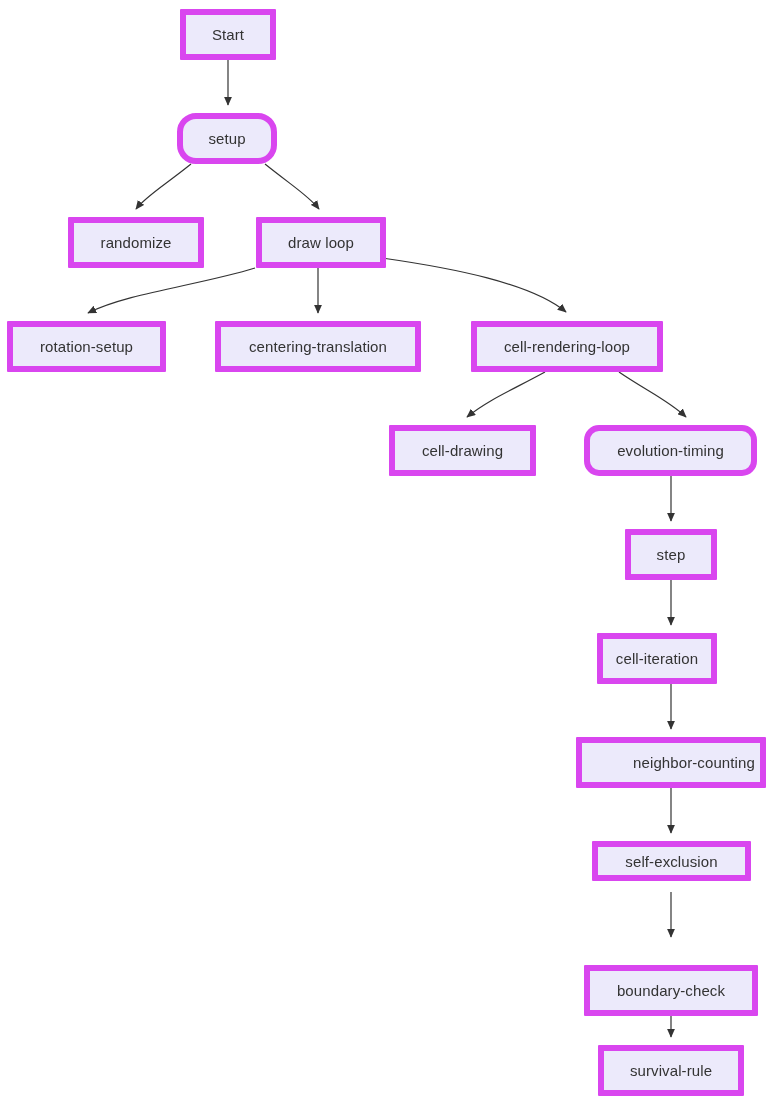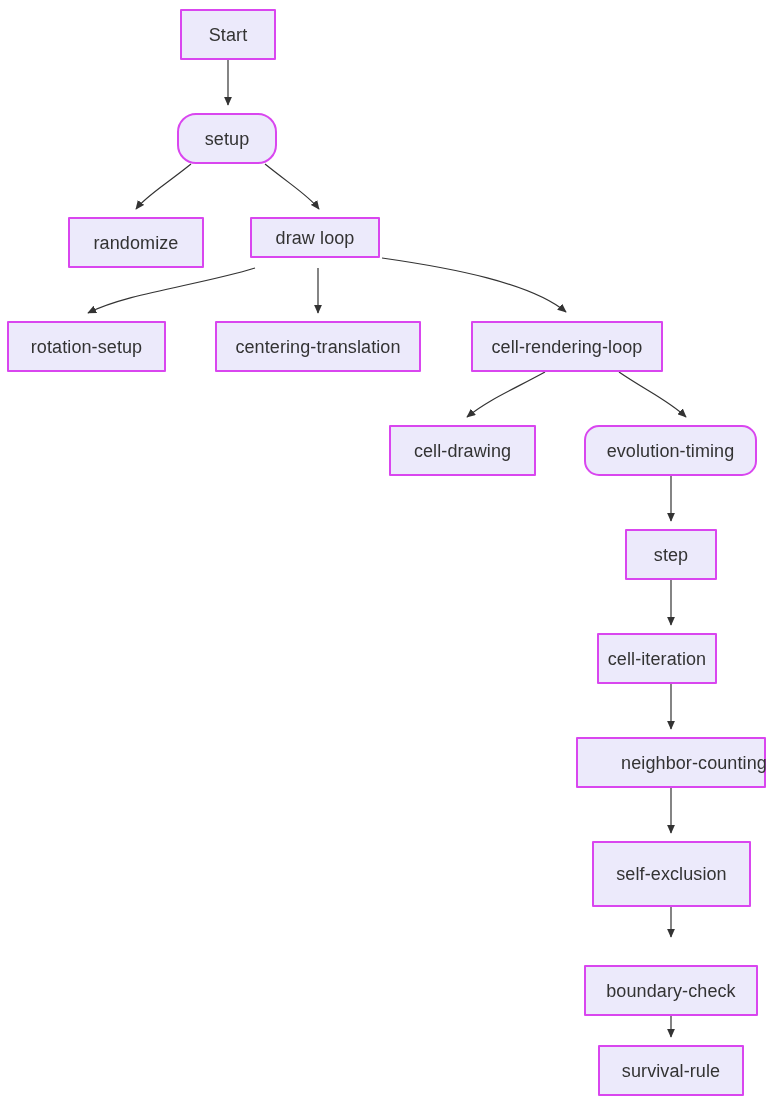--- a/index.html
+++ b/index.html
@@ -25,27 +25,27 @@
     left: 0;
     top: 0;
     width: 773px;
     height: 1110px;
     pointer-events: none;
   }
   .node {
     position: absolute;
     box-sizing: border-box;
     background: #ECEAFB;
-    border: 2px solid #d946ef;
+    border: 6px solid #d946ef;
     border-radius: 1px;
     display: flex;
     align-items: center;
     justify-content: center;
     color: #333333;
-    font-size: 18px;
+    font-size: 15px;
     font-family: "Liberation Sans", "DejaVu Sans", sans-serif;
     line-height: 1;
     white-space: nowrap;
     letter-spacing: 0.1px;
   }
   .node-label {
     display: block;
     pointer-events: none;
   }
 </style>
@@ -81,21 +81,21 @@
   <div id="nodes-group">
       <div class="node" style="left: 180px; top: 9px; width: 96px; height: 51px;">
         <span class="node-label">Start</span>
       </div>
       <div class="node" style="left: 177px; top: 113px; width: 100px; height: 51px; border-radius: 19px;">
         <span class="node-label">setup</span>
       </div>
       <div class="node" style="left: 68px; top: 217px; width: 136px; height: 51px;">
         <span class="node-label">randomize</span>
       </div>
-      <div class="node" style="left: 250px; top: 217px; width: 130px; height: 41px;">
+      <div class="node" style="left: 256px; top: 217px; width: 130px; height: 51px;">
         <span class="node-label">draw loop</span>
       </div>
       <div class="node" style="left: 7px; top: 321px; width: 159px; height: 51px;">
         <span class="node-label">rotation-setup</span>
       </div>
       <div class="node" style="left: 215px; top: 321px; width: 206px; height: 51px;">
         <span class="node-label">centering-translation</span>
       </div>
       <div class="node" style="left: 471px; top: 321px; width: 192px; height: 51px;">
         <span class="node-label">cell-rendering-loop</span>
@@ -108,21 +108,21 @@
       </div>
       <div class="node" style="left: 625px; top: 529px; width: 92px; height: 51px;">
         <span class="node-label">step</span>
       </div>
       <div class="node" style="left: 597px; top: 633px; width: 120px; height: 51px;">
         <span class="node-label">cell-iteration</span>
       </div>
       <div class="node" style="left: 576px; top: 737px; width: 190px; height: 51px; padding-left: 46px;">
         <span class="node-label">neighbor-counting</span>
       </div>
-      <div class="node" style="left: 592px; top: 841px; width: 159px; height: 66px;">
+      <div class="node" style="left: 592px; top: 841px; width: 159px; height: 40px;">
         <span class="node-label">self-exclusion</span>
       </div>
       <div class="node" style="left: 584px; top: 945px; width: 174px; height: 51px; margin-top: 20px;">
         <span class="node-label">boundary-check</span>
       </div>
       <div class="node" style="left: 598px; top: 1045px; width: 146px; height: 51px;">
         <span class="node-label">survival-rule</span>
       </div>
     </div>
 

